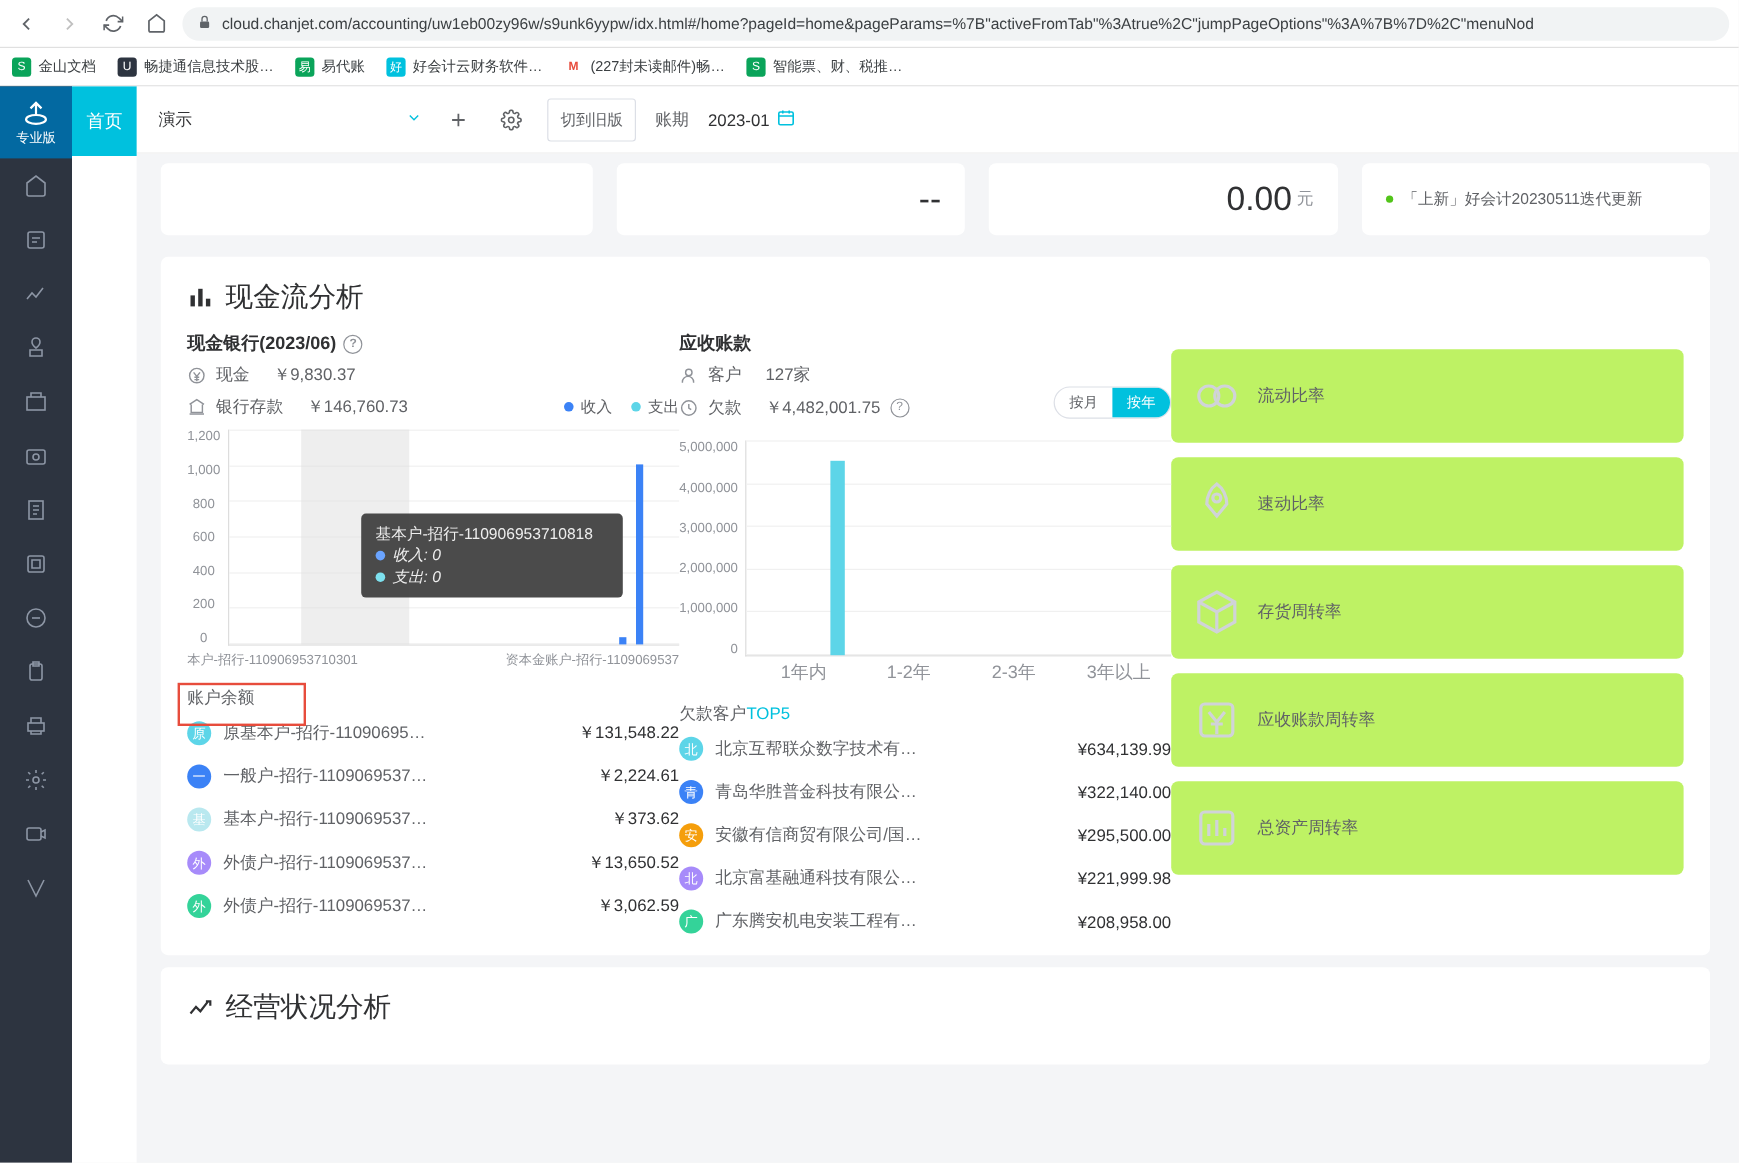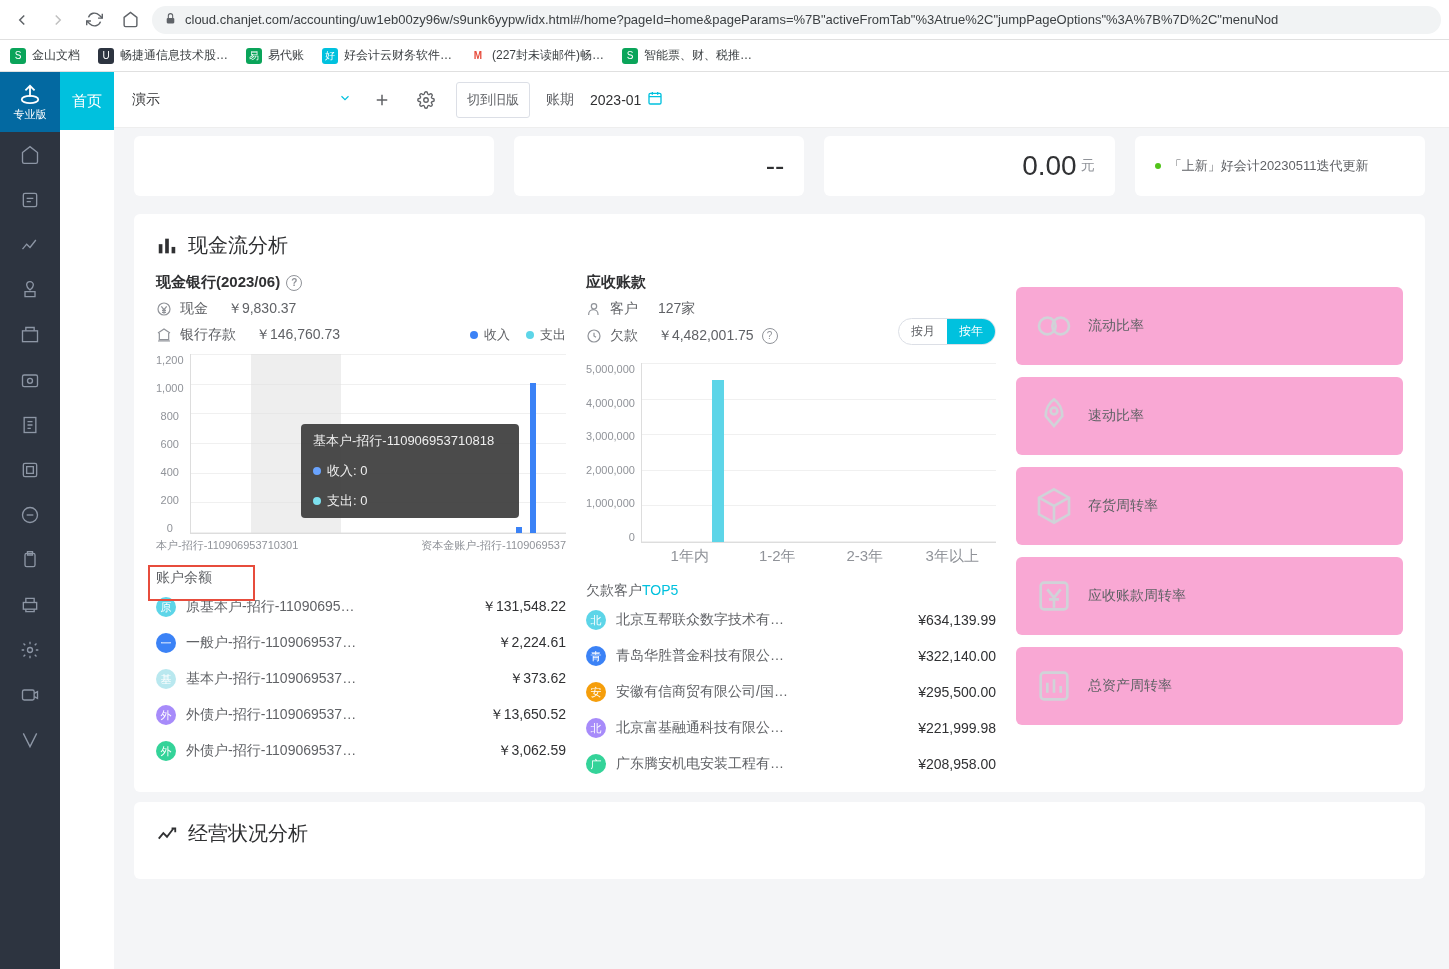--- a/index.html
+++ b/index.html
@@ -45,23 +45,23 @@
     .content { flex:1; padding:0 4px 0 0; overflow:auto; }
     .frag-top { display:flex; gap:20px; padding:8px 20px; }
     .frag-box { background:#fff; border-radius:6px; height:60px; }
     .big-num { font-size:28px; color:#303133; display:flex; align-items:center; justify-content:flex-end; padding:0 20px; flex:1; }
     .big-num .unit { font-size:14px; color:#909399; margin-left:4px; }
     .news { display:flex; align-items:center; font-size:13px; color:#606266; padding:0 20px; flex:1; }
     .news-dot { width:6px; height:6px; border-radius:50%; background:#52c41a; margin-right:8px; }
 
     
     .card { background:#fff; border-radius:6px; margin:10px 20px; padding:18px 22px; }
-    .card-title { display:flex; align-items:center; gap:10px; font-size:20px; color:#303133; font-weight:500; margin-bottom:14px; }
-
-    .analysis-row { display:flex; gap:20px; }
+    .card-title { display:flex; align-items:center; gap:10px; font-size:23px; color:#303133; font-weight:500; margin-bottom:14px; }
+
+    .analysis-row { display:flex; }
     .col-cash { flex:0 0 410px; }
     .col-recv { flex:0 0 410px; }
     .col-liq { flex:1; }
 
     .sec-title { font-size:15px; font-weight:600; color:#303133; display:flex; align-items:center; gap:6px; }
     .q-icon { width:16px; height:16px; border:1px solid #909399; border-radius:50%; display:inline-flex; align-items:center; justify-content:center; font-size:10px; color:#909399; }
     .stat-line { font-size:14px; color:#606266; display:flex; align-items:center; gap:8px; margin-top:8px; }
     .stat-ico { width:16px; height:16px; color:#909399; }
 
     .legend { display:flex; justify-content:flex-end; gap:16px; font-size:13px; color:#606266; margin-top:-20px; }
@@ -75,21 +75,21 @@
     .y-axis1 { display:flex; flex-direction:column; justify-content:space-between; font-size:11px; color:#909399; text-align:center; padding-right:6px; }
     .plot1 { flex:1; border-left:1px solid #ddd; border-bottom:1px solid #ddd; position:relative; }
     .gridlines { position:absolute; inset:0; display:flex; flex-direction:column; justify-content:space-between; }
     .gl { border-top:1px solid #f0f0f0; height:0; }
     .bar-sel { position:absolute; top:0; bottom:0; background:#ddd; opacity:.5; width:90px; left:60px; }
     .bar1 { position:absolute; bottom:0; width:6px; background:#3b82f6; }
     .bar1.b1 { right:30px; height:150px; }
     .bar1.b2 { right:44px; height:6px; }
     .x-labels1 { display:flex; justify-content:space-between; font-size:11px; color:#909399; padding:4px 0 0; }
     .tooltip1 { position:absolute; left:145px; top:70px; background:rgba(60,60,60,.92); color:#eee; font-size:13px; padding:8px 12px; border-radius:4px; width:218px; }
-    .tooltip1 .tt-row { display:flex; align-items:center; gap:6px; margin-top:12px; }
+    .tooltip1 .tt-row { display:flex; align-items:center; gap:6px; margin-top:0;font-style:italic; }
     .tt-dot-b { width:8px;height:8px;border-radius:50%;background:#6aa4ff; }
     .tt-dot-c { width:8px;height:8px;border-radius:50%;background:#7de1ef; }
 
     .sub-head { font-size:14px; color:#606266; margin:16px 0 10px; }
     .hl-box { position:absolute; border:2px solid #e74c3c; width:107px; height:36px; }
     .acct-list, .debt-list { display:flex; flex-direction:column; gap:16px; }
     .acct-row { display:flex; align-items:center; gap:10px; font-size:14px; }
     .acct-ico { width:20px;height:20px;border-radius:50%;display:flex;align-items:center;justify-content:center;font-size:11px;color:#fff; }
     .acct-name { flex:1; color:#606266; overflow:hidden; text-overflow:ellipsis; white-space:nowrap; }
     .acct-amt { color:#303133; }
@@ -104,21 +104,21 @@
     .y-axis2 { display:flex; flex-direction:column; justify-content:space-between; font-size:11px; color:#909399; text-align:right; padding-right:6px; }
     .plot2 { flex:1; border-left:1px solid #ddd; border-bottom:1px solid #ddd; position:relative; }
     .bar2 { position:absolute; bottom:0; width:12px; background:#5dd5e8; left:70px; height:162px; }
     .x-labels2 { display:flex; font-size:15px; color:#909399; padding:4px 0 0; }
     .x-labels2 span { flex:1; text-align:center; }
     .top5 { color:#00c1de; }
 
     
     .liq-head { display:flex; justify-content:space-between; align-items:center; }
     .liq-list { display:flex; flex-direction:column; gap:12px; margin-top:14px; }
-    .liq-card { background:#f9a8d4; border-radius:6px; height:78px; display:flex; align-items:center; padding:0 18px; gap:14px; cursor:pointer; }
+    .liq-card { background:#bef264; border-radius:6px; height:78px; display:flex; align-items:center; padding:0 18px; gap:14px; cursor:pointer; }
     .liq-ico { width:40px; height:40px; color:#d0d3d8; }
     .liq-lbl { font-size:14px; color:#606266; }
 
     .card2 { background:#fff; border-radius:6px; margin:0 20px 10px; padding:18px 22px; }
   </style>
 </head>
 <body>
 
 <div class="browser-chrome">
   <div class="nav-btn">

